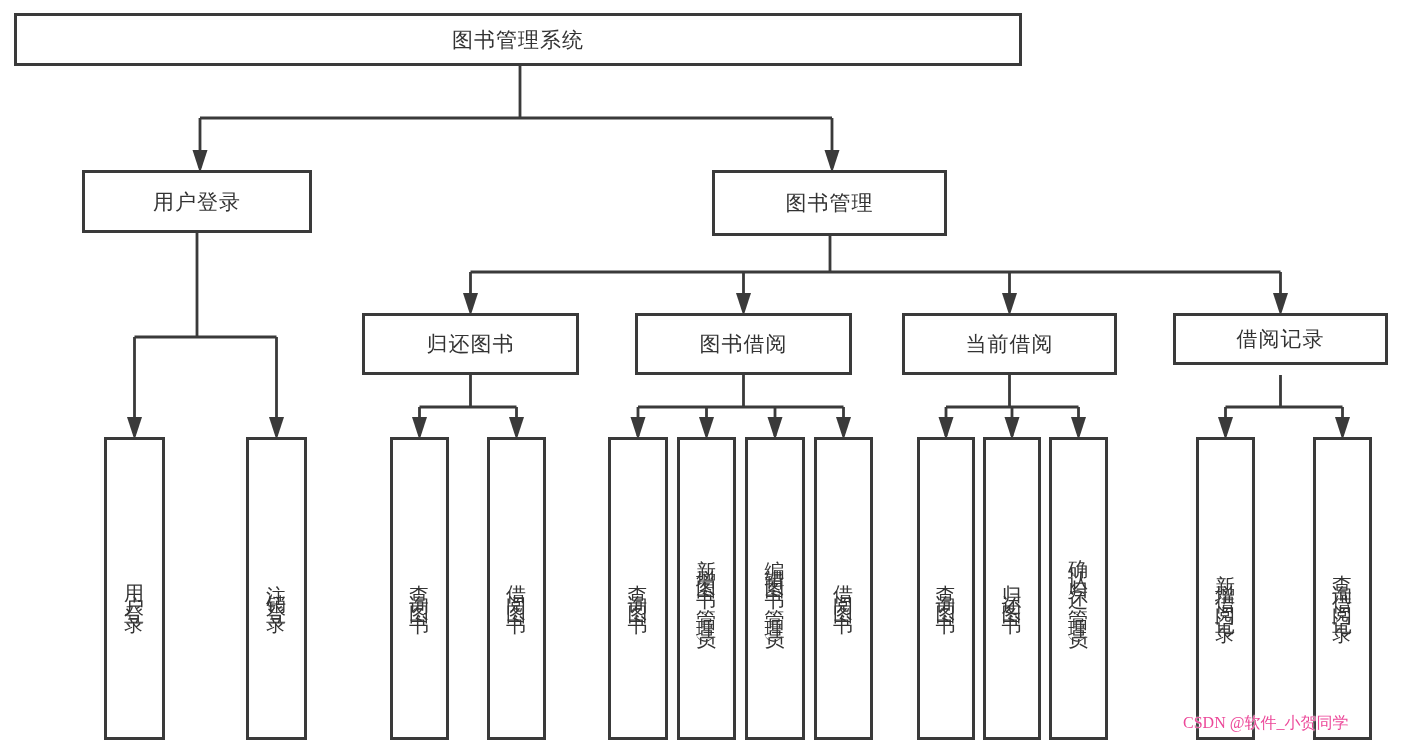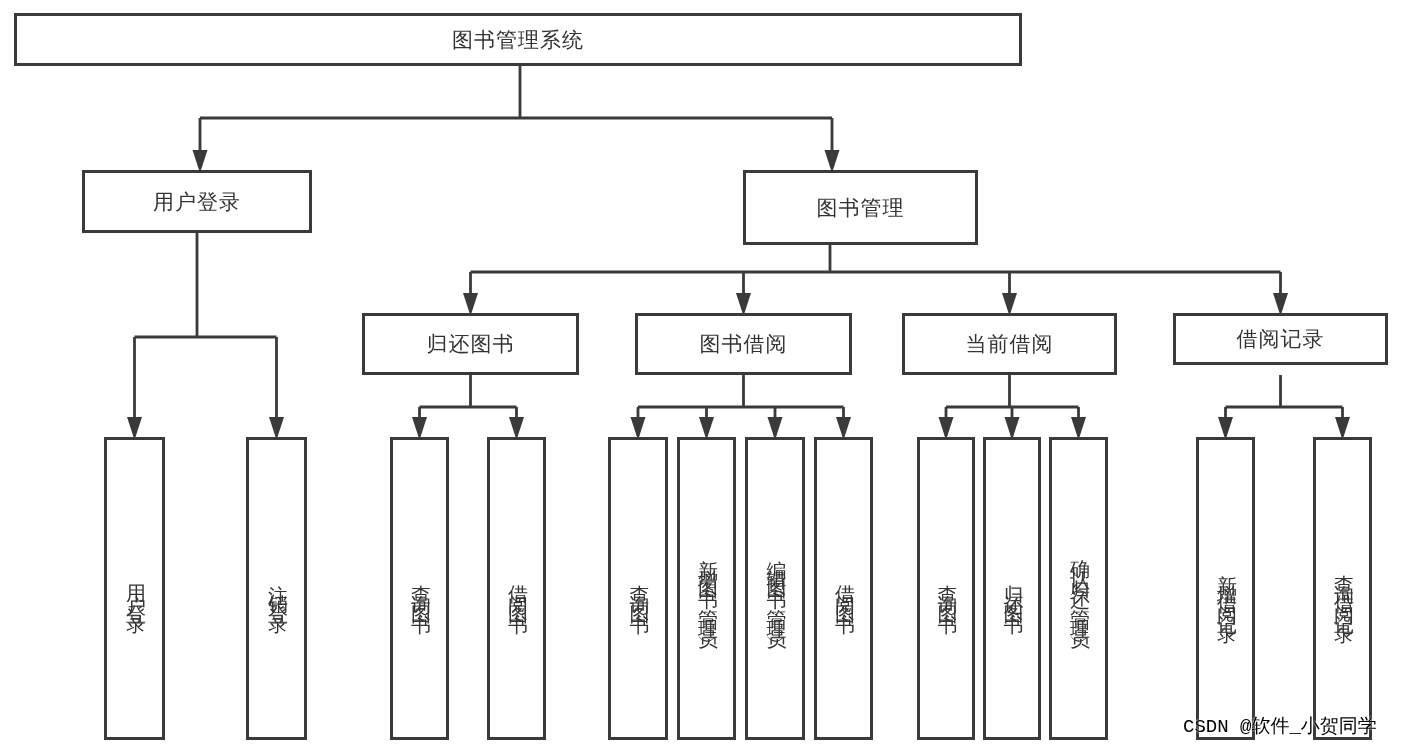--- a/index.html
+++ b/index.html
@@ -1,21 +1,21 @@
 <!DOCTYPE html>
 <html><head>
 <meta charset="utf-8">
 <style>
   html, body { margin: 0; padding: 0; background: #ffffff; }
   .canvas {
     position: relative;
     width: 1405px;
     height: 747px;
     background: #ffffff;
-    font-family: Liberation Mono, monospace;
+    font-family: Liberation Serif, serif;
     color: #333333;
     overflow: hidden;
   }
   .connectors {
     position: absolute;
     left: 0; top: 0;
     pointer-events: none;
     z-index: 1;
   }
   .node {
@@ -39,22 +39,22 @@
     writing-mode: vertical-rl;
     font-size: 20px;
     letter-spacing: 10px;
     line-height: 1;
   }
   .watermark {
     position: absolute;
     left: 1183px;
     top: 713px;
     z-index: 5;
-    font-size: 19px;
-    color: #000000;
+    font-size: 16px;
+    color: #ec4899;
     text-shadow: 0 0 2px #ffffff, 0 0 1px #ffffff;
     white-space: nowrap;
   }
 </style>
 </head>
 <body>
 
 <div class="canvas">
 
   <svg class="connectors" width="1405" height="747" viewBox="0 0 1405 747">
@@ -86,21 +86,21 @@
       <polygon points="1004.5,417 1019.5,417 1012,440"></polygon>
       <polygon points="1071,417 1086,417 1078.5,440"></polygon>
       <polygon points="1218,417 1233,417 1225.5,440"></polygon>
       <polygon points="1335,417 1350,417 1342.5,440"></polygon>
     </g>
   </svg>
 
   <div class="node hbox" style="left:14px; top:13px; width:1008px; height:53px">图书管理系统</div>
 
   <div class="node hbox" style="left:82px; top:170px; width:230px; height:63px">用户登录</div>
-  <div class="node hbox" style="left:743px; top:170px; width:235px; height:75px">图书管理</div>
+  <div class="node hbox" style="left:712px; top:170px; width:235px; height:66px">图书管理</div>
 
   <div class="node hbox" style="left:362px; top:313px; width:217px; height:62px">归还图书</div>
   <div class="node hbox" style="left:635px; top:313px; width:217px; height:62px">图书借阅</div>
   <div class="node hbox" style="left:902px; top:313px; width:215px; height:62px">当前借阅</div>
   <div class="node hbox" style="left:1173px; top:313px; width:215px; height:52px">借阅记录</div>
 
   <div class="node vbox" style="left:104px; width:61px">用户登录</div>
   <div class="node vbox" style="left:246px; width:61px">注销登录</div>
 
   <div class="node vbox" style="left:390px; width:59px">查询图书</div>

